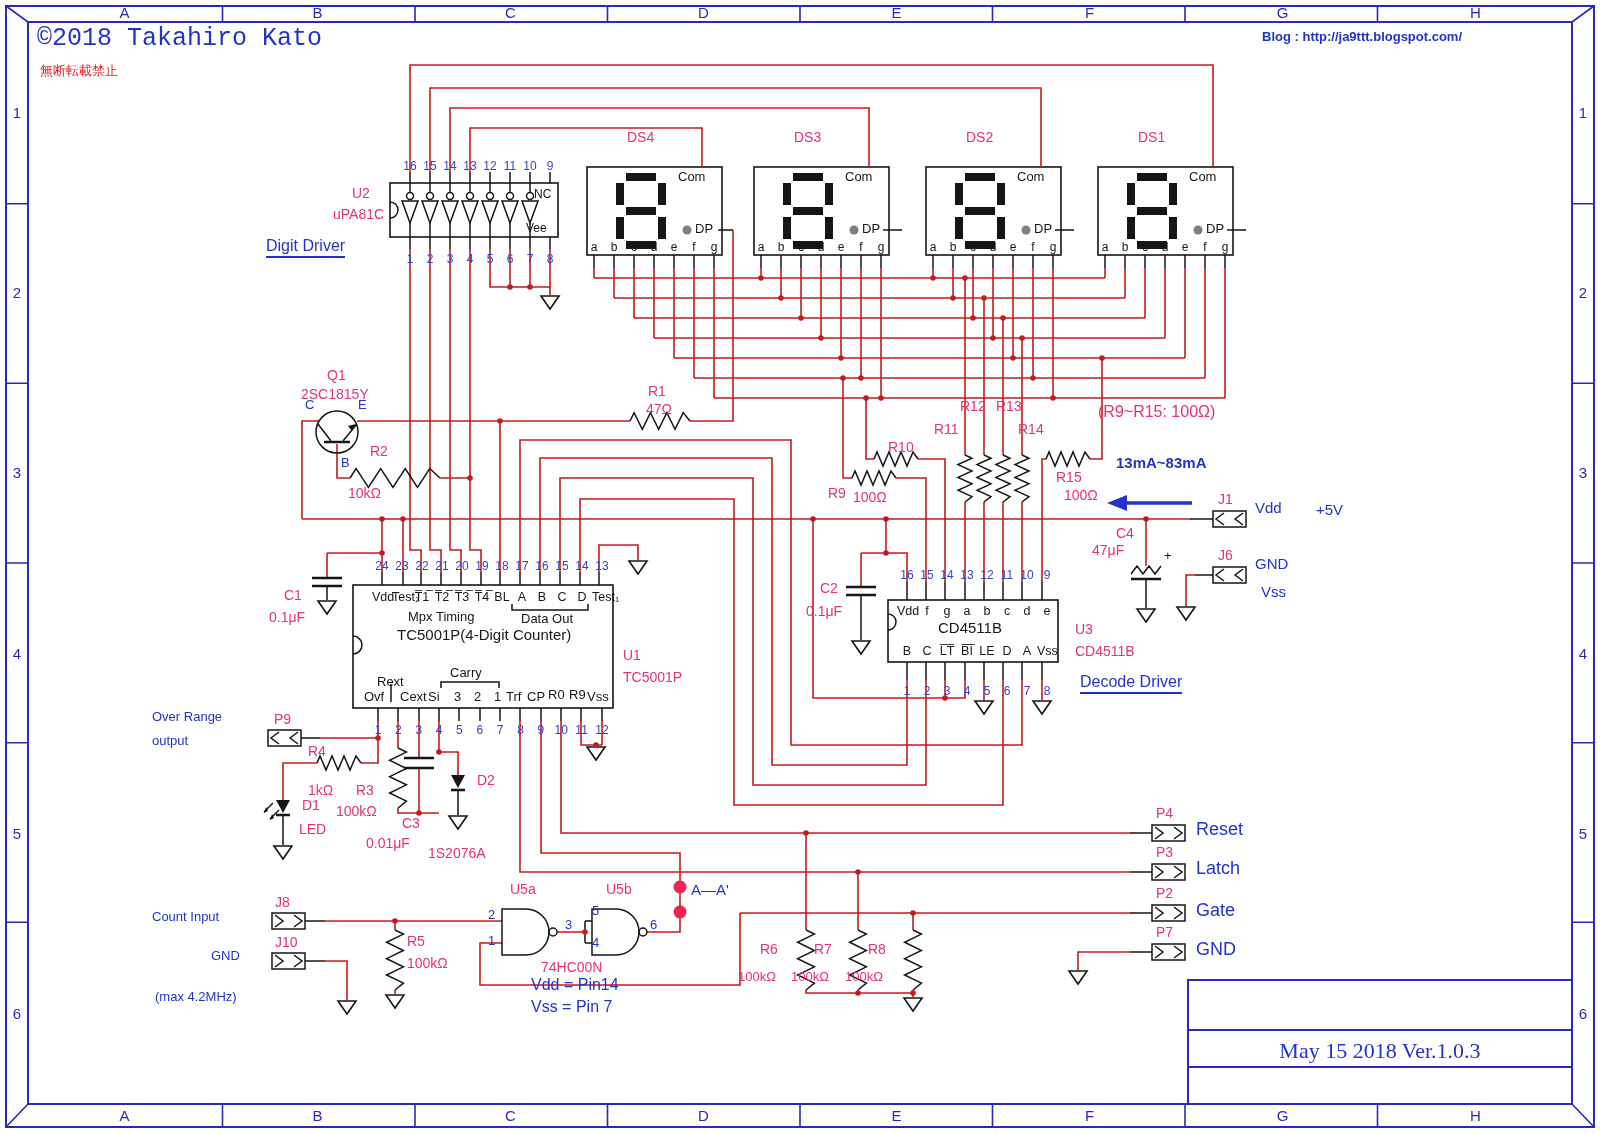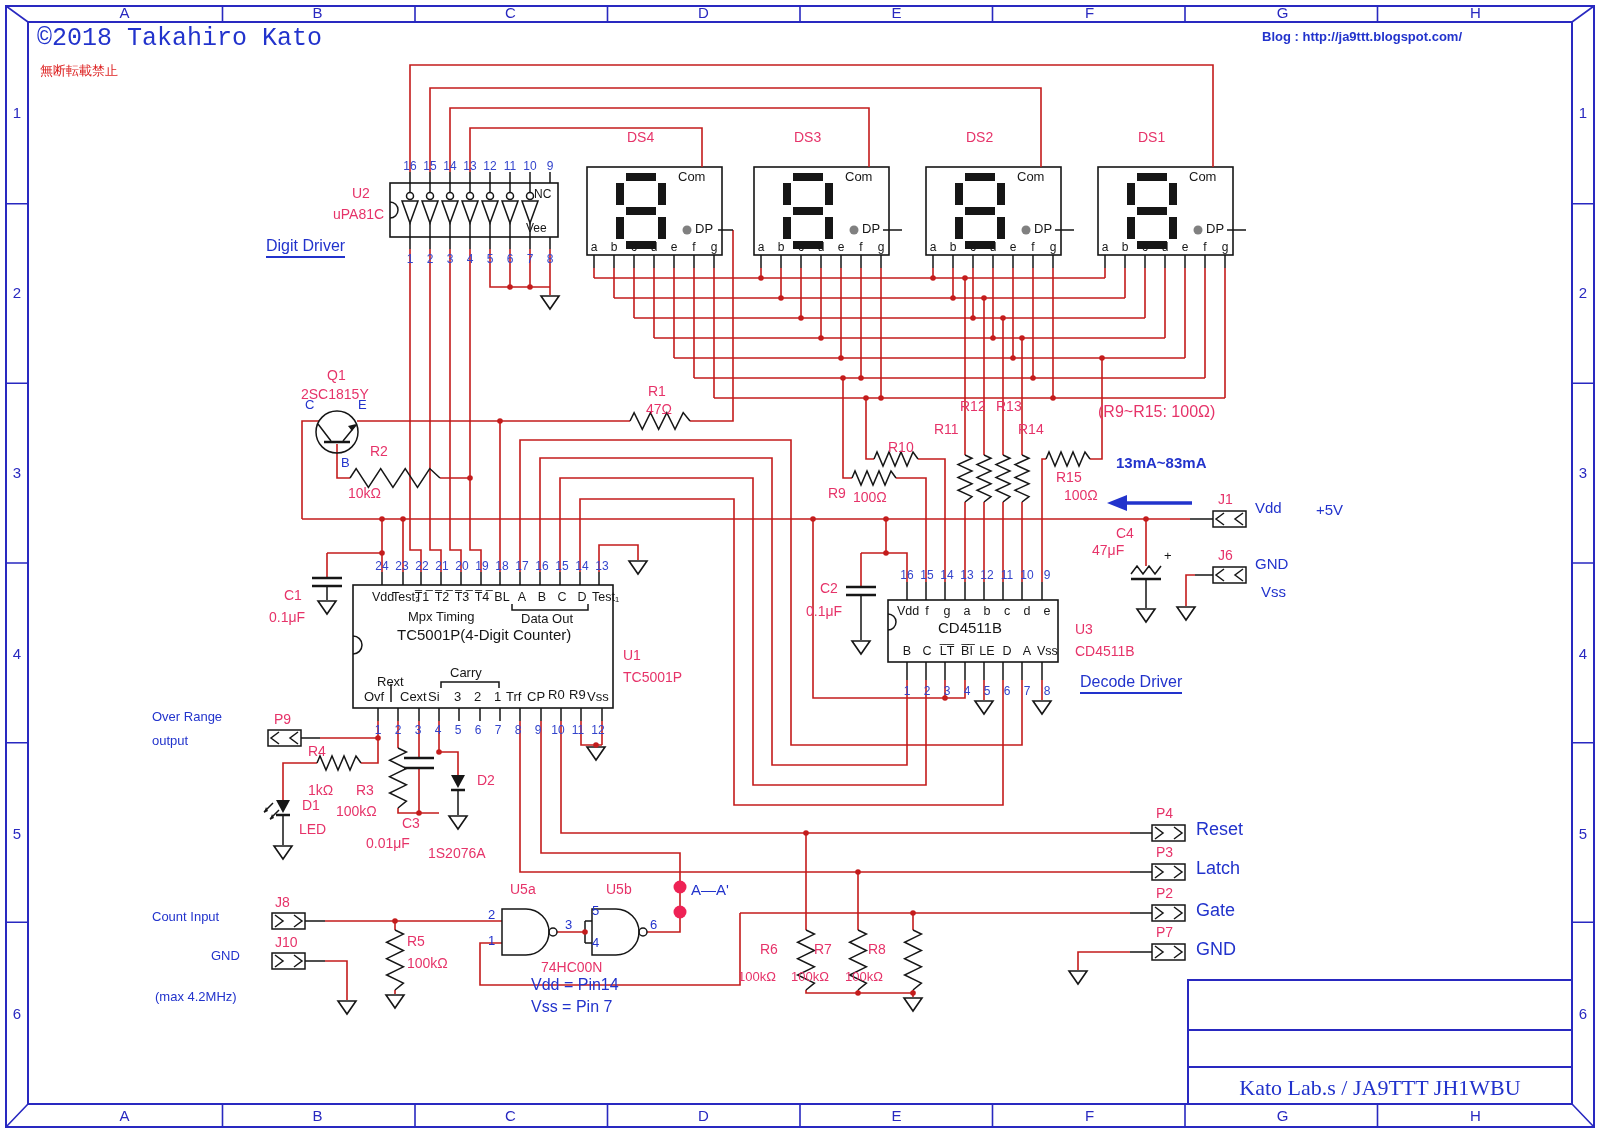--- a/index.html
+++ b/index.html
@@ -7,21 +7,21 @@
          font-family:"Liberation Sans",sans-serif;overflow:hidden}
   .stage svg{position:absolute;left:0;top:0}
   .t{position:absolute;white-space:nowrap;line-height:1}
   .bl{color:#2233cc}.pk{color:#e63369}.bk{color:#161616}.rd{color:#dd2222}
   .s12{font-size:12px}.s13{font-size:13px}.s14{font-size:14px}.s15{font-size:15px}
   .s16{font-size:16px}.s17{font-size:13px}.s18{font-size:18px}.s19{font-size:15px}
   .s25{font-size:25px}
   .b{font-weight:bold}
   .ser{font-family:Liberation Mono, monospace}
   .ul{border-bottom:2px solid #2233cc;padding-bottom:2px}
-  .prow{position:absolute;display:flex;}
+  .prow{position:absolute;display:flex;justify-content:space-between}
   .prow>span{flex:0 0 20px;width:20px;text-align:center;font-size:12px;color:#3344cc}
   .prow.bkl>span{color:#161616;font-size:12.5px}
   .segrow{position:absolute;display:flex;justify-content:space-between}
   .segrow>span{flex:0 0 12px;width:12px;text-align:center;font-size:12px;color:#161616}
   .grow{position:absolute;display:flex}
   .grow>span{flex:1;text-align:center;font-size:15px;color:#2929c0}
   .gcol{position:absolute;display:flex;flex-direction:column}
   .gcol>span{flex:1;display:flex;align-items:center;justify-content:center;font-size:15px;color:#2929c0}
   .tbt{position:absolute;text-align:center;color:#2233cc;font-family:"Liberation Serif",serif}
   
@@ -590,15 +590,15 @@
 <span class="t bl s16" style="left:531px;top:977px">Vdd = Pin14</span>
 <span class="t bl s16" style="left:531px;top:999px">Vss = Pin 7</span>
 <span class="t bl s19" style="left:691px;top:882px">A—A'</span>
 <span class="t pk s14" style="left:760px;top:942px">R6</span>
 <span class="t pk s14" style="left:814px;top:942px">R7</span>
 <span class="t pk s14" style="left:868px;top:942px">R8</span>
 <span class="t pk s13" style="left:738px;top:970px">100kΩ</span>
 <span class="t pk s13" style="left:791px;top:970px">100kΩ</span>
 <span class="t pk s13" style="left:845px;top:970px">100kΩ</span>
 
-<div class="tbt" style="left:1188px;top:1075px;width:384px;font-size:22px">Kato Lab.s  / JA9TTT  JH1WBU</div>
+<div class="tbt" style="left:1188px;top:1038px;width:384px;font-size:22px">May 15 2018  Ver.1.0.3</div>
 
 </div>
 
 </body></html>

